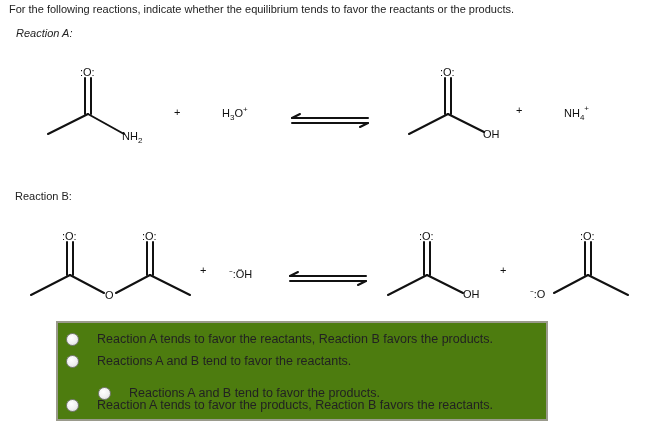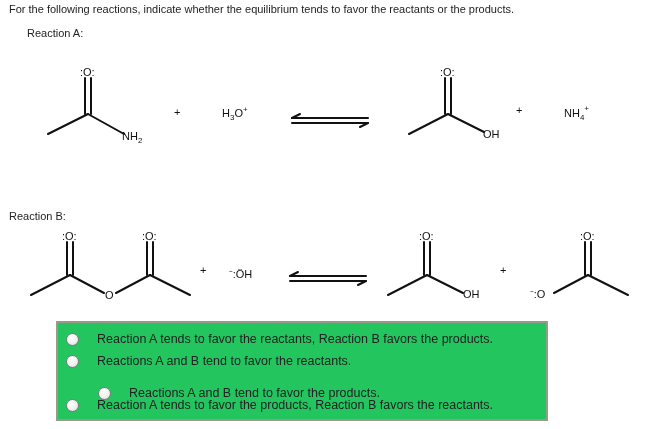--- a/index.html
+++ b/index.html
@@ -1,30 +1,30 @@
 <!DOCTYPE html>
 <html><head>
 <meta charset="utf-8">
 <style>
   html,body{margin:0;padding:0;background:#ffffff;}
   body{width:658px;height:429px;position:relative;overflow:hidden;font-family:"Liberation Sans",sans-serif;color:#222;}
   .txt{position:absolute;font-size:11px;white-space:nowrap;}
   svg{position:absolute;left:0;top:0;}
   .chem{font-family:"Liberation Sans",sans-serif;font-size:11px;fill:#111;}
-  .options{position:absolute;left:56px;top:321px;width:492px;height:100px;background:#22c55e;border:2px solid #9a9a8c;box-sizing:border-box;}
+  .options{position:absolute;left:56px;top:321px;width:492px;height:100px;background:#4d7c0f;border:2px solid #9a9a8c;box-sizing:border-box;}
   .opt{position:absolute;left:0;height:22px;display:flex;align-items:center;cursor:pointer;}
   .radio{width:13px;height:13px;border-radius:50%;border:1.5px solid #7d7d7d;background:radial-gradient(circle at 40% 35%,#ffffff 0%,#f0f0f0 55%,#cfcfcf 100%);margin-left:8px;box-sizing:border-box;}
   .opt-label{margin-left:18px;font-size:12.5px;color:#222;}
 </style>
 </head>
 <body>
 
 <div class="txt" style="left:9px;top:3px;">For the following reactions, indicate whether the equilibrium tends to favor the reactants or the products.</div>
-<div class="txt" style="left:27px;top:27px;">Reaction A:</div>
-<div class="txt" style="left:9px;top:190px;margin-top:20px;">Reaction B:</div>
+<div class="txt" style="left:16px;top:27px;font-style:italic;">Reaction A:</div>
+<div class="txt" style="left:15px;top:190px;">Reaction B:</div>
 
 <svg width="658" height="320" viewBox="0 0 658 320">
   <g stroke="#111" stroke-width="2" fill="none" stroke-linecap="round">
 
     <g>
       <line x1="48" y1="134" x2="88" y2="114"></line>
       <line x1="88" y1="114" x2="124" y2="134"></line>
       <line x1="85" y1="114" x2="85" y2="78"></line>
       <line x1="91" y1="114" x2="91" y2="78"></line>
     </g>

